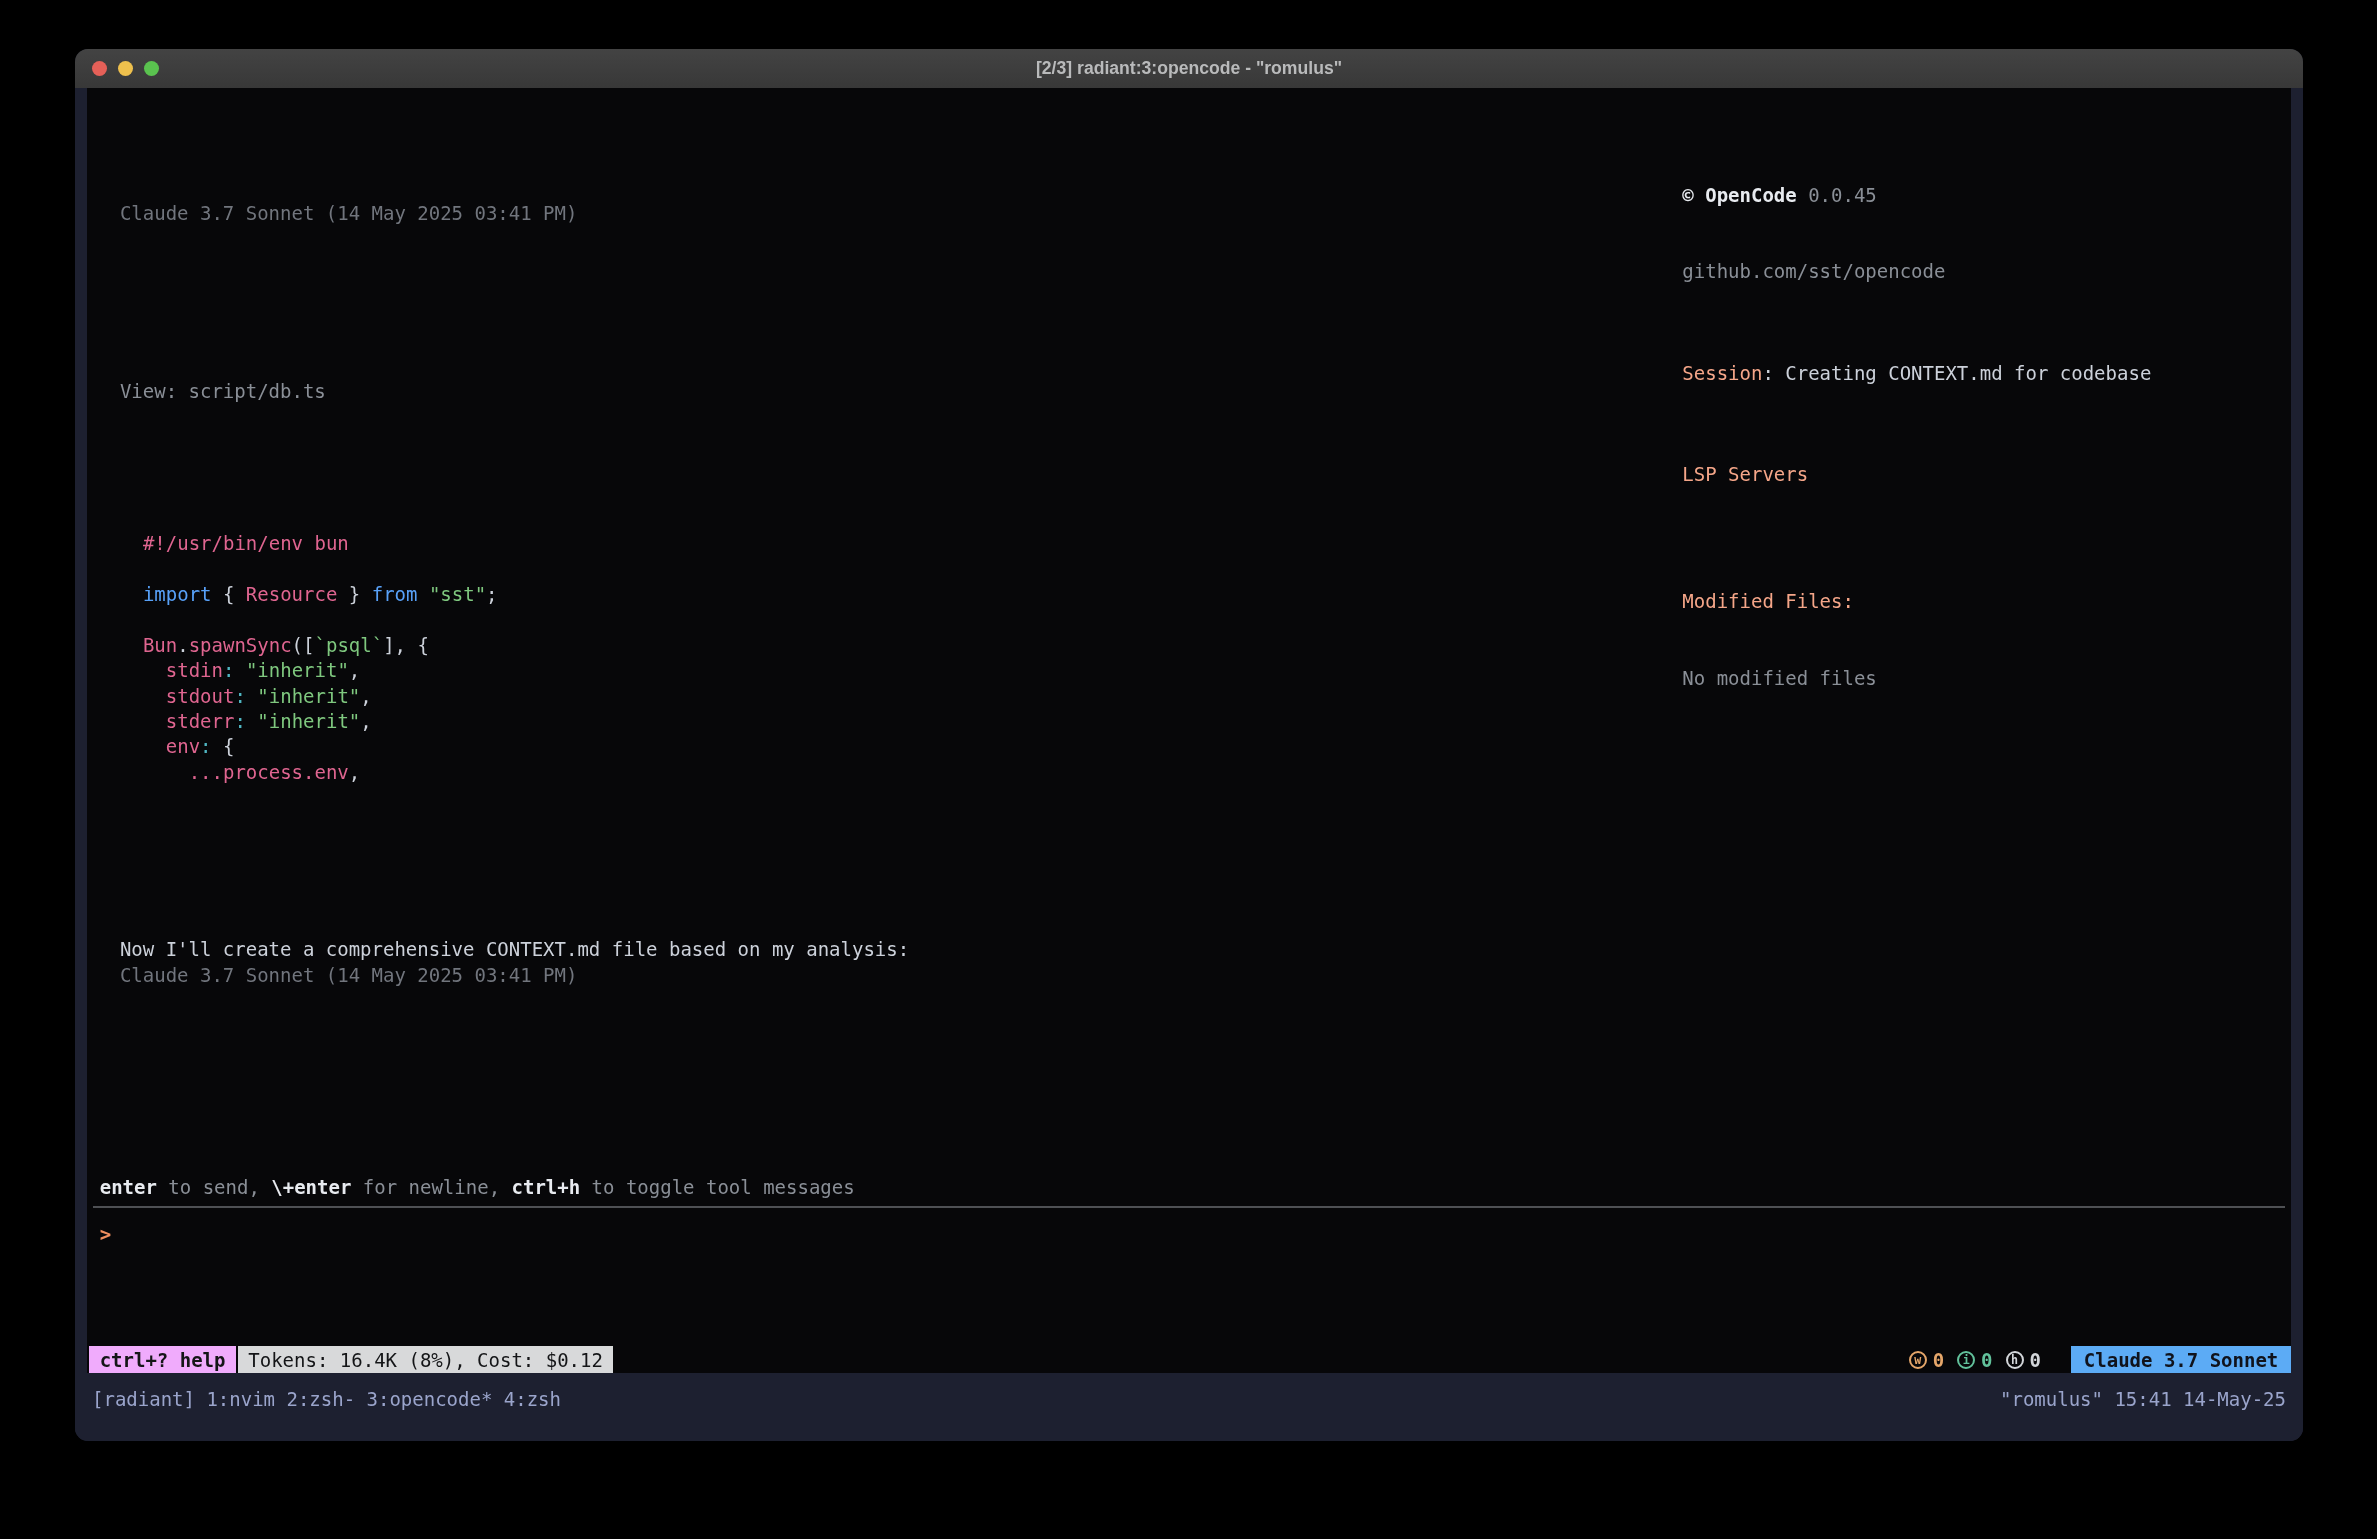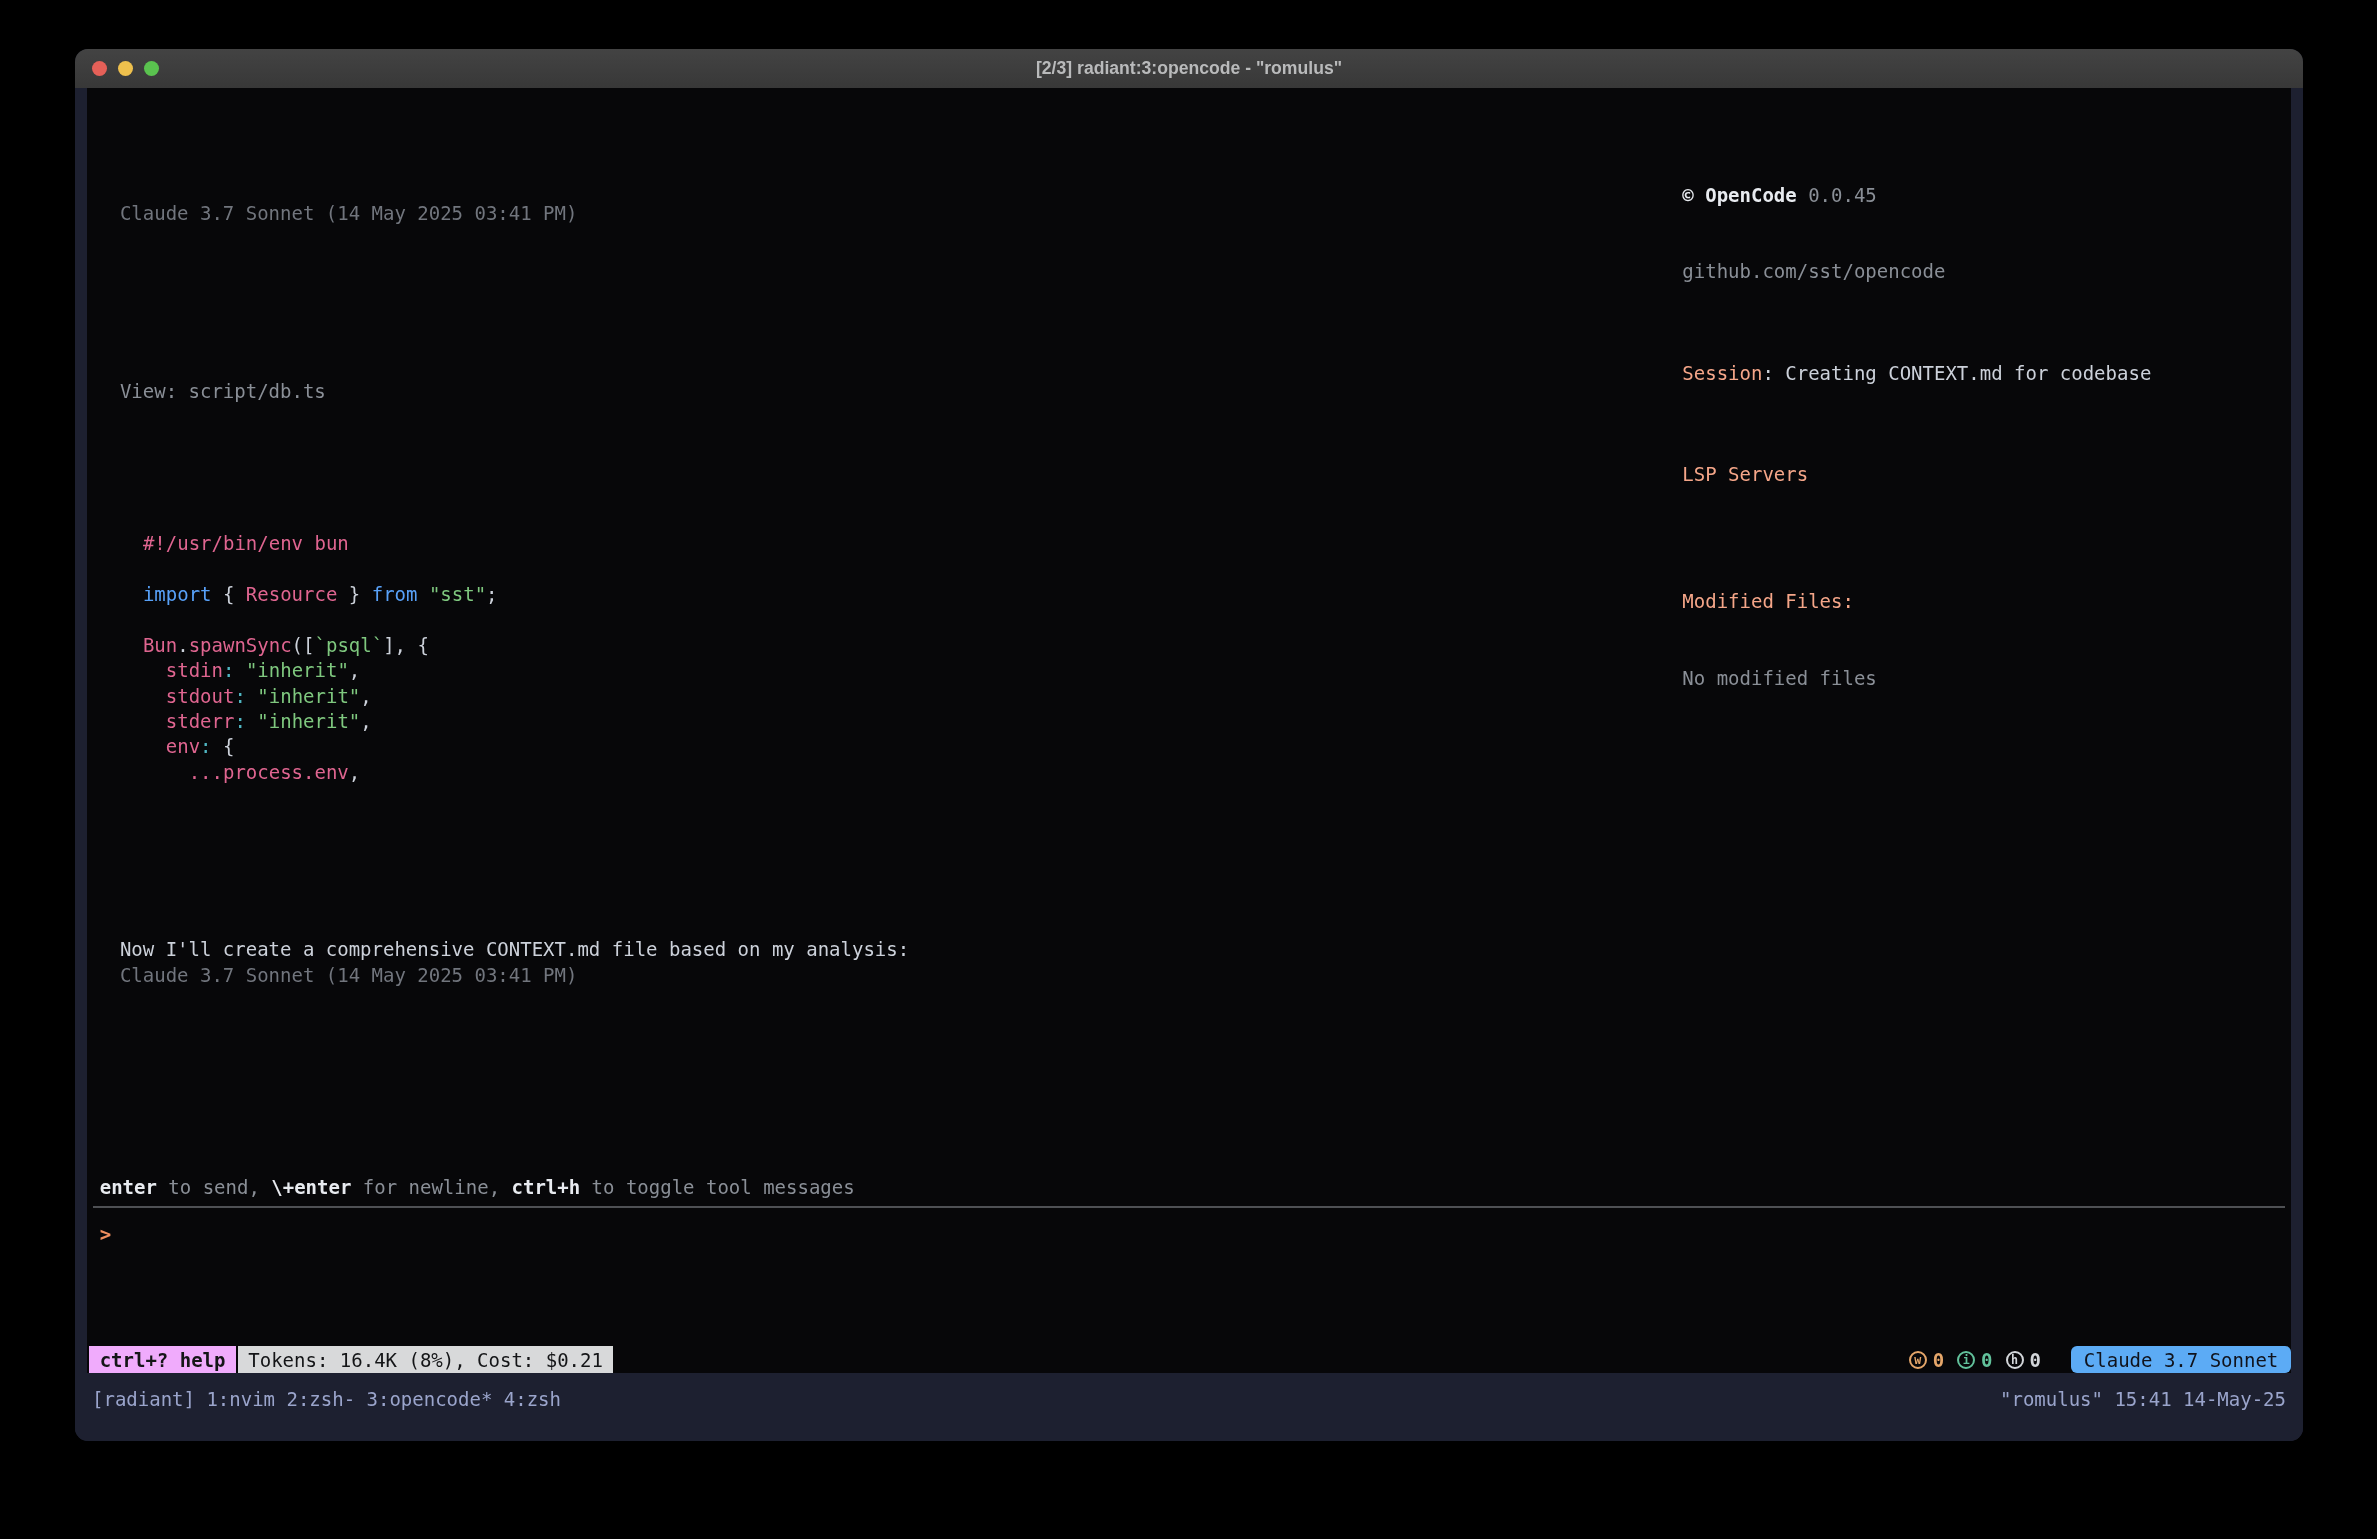--- a/index.html
+++ b/index.html
@@ -64,21 +64,21 @@
   .spacer { flex:1; }
   .diags { display:flex; align-items:center; margin-right:17px; }
   .diag-circle {
     width:18px; height:18px; border-radius:50%; border:2px solid currentColor;
     display:flex; align-items:center; justify-content:center;
     font-size:11.7px; font-weight:bold; flex:none;
   }
   .diag-count { margin:0 13px 0 5.9px; font-weight:bold; }
   .diag.orange { color:#e5a66a; } .diag.teal { color:#62c29c; } .diag.white { color:#d3d6da; }
   .diag { display:flex; align-items:center; }
-  .chip.model { background:#5cabf5; color:#10131c; padding:0 13px; font-weight:normal;border-radius:6px; }
+  .chip.model { background:#5cabf5; color:#10131c; padding:0 13px; font-weight:bold; }
 
   .tmuxbar {
     flex:none; height:27px; background:#1d2030; color:#9aa4cb;
     display:flex; align-items:center; justify-content:space-between;
     padding:0 17px; font-size:19px;margin-top:12px;
   }
   .bottompad { flex:none; height:29px; background:#1d2030; }
 </style>
 </head>
 <body>
@@ -138,21 +138,21 @@
       </div>
 
       <div class="editor">
         <div class="hint"><span class="c-wb">enter</span><span class="c-g"> to send, </span><span class="c-wb">\+enter</span><span class="c-g"> for newline, </span><span class="c-wb">ctrl+h</span><span class="c-g"> to toggle tool messages</span></div>
         <div class="divider"></div>
         <div class="promptline"><span class="prompt-char">&gt;</span></div>
       </div>
 
       <div class="statusrow">
         <div class="chip help">ctrl+? help</div>
-        <div class="chip tokens">Tokens: 16.4K (8%), Cost: $0.21</div>
+        <div class="chip tokens">Tokens: 16.4K (8%), Cost: $0.12</div>
         <div class="spacer"></div>
         <div class="diags">
           <span class="diag orange">
             <span class="diag-circle">w</span>
             <span class="diag-count">0</span>
           </span>
           <span class="diag teal">
             <span class="diag-circle">i</span>
             <span class="diag-count">0</span>
           </span>

